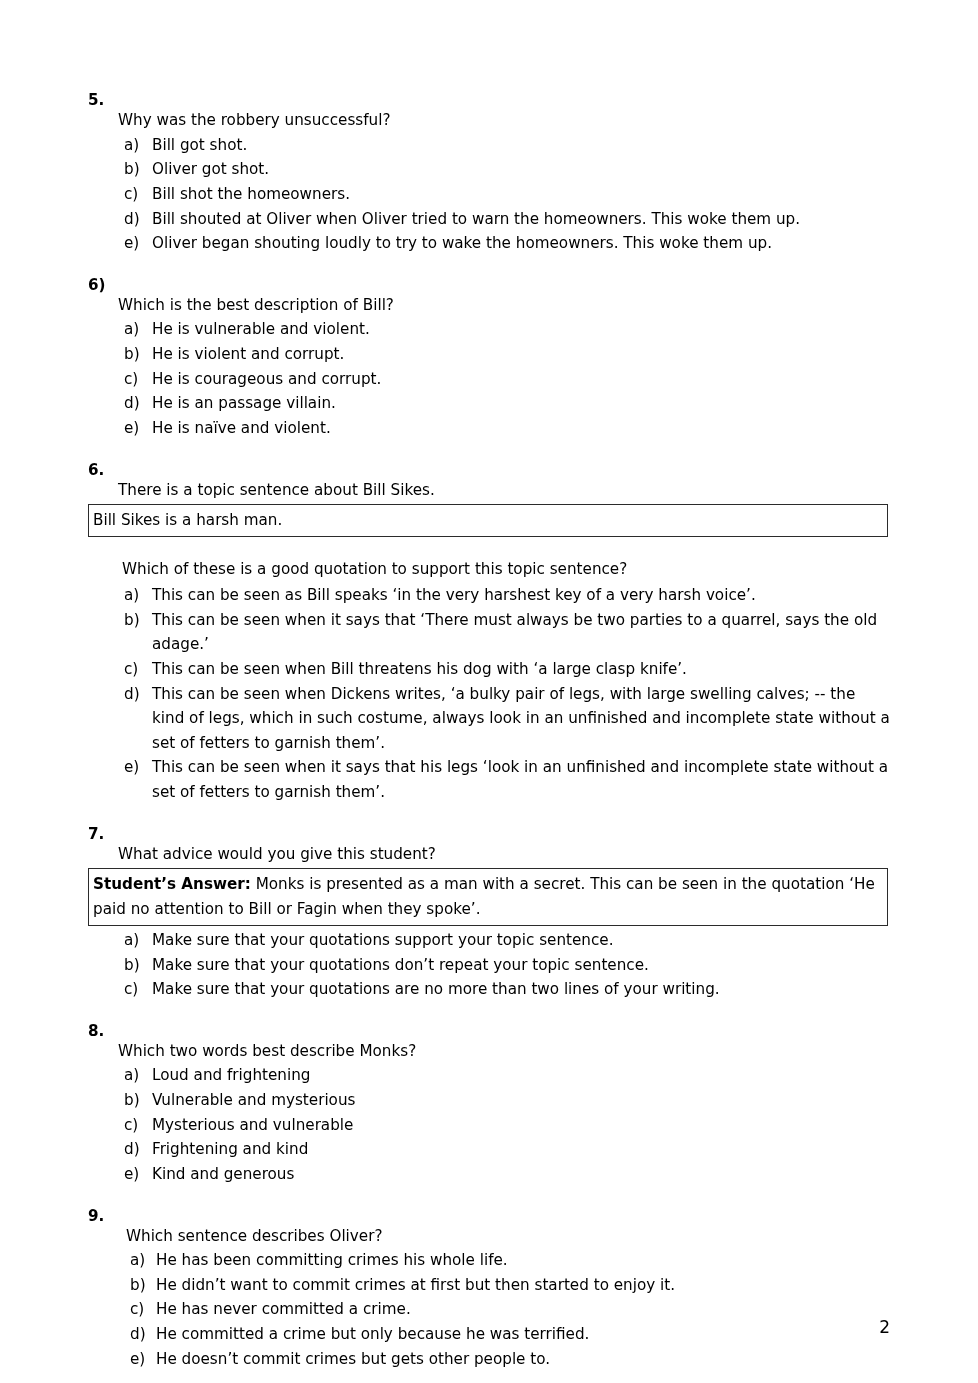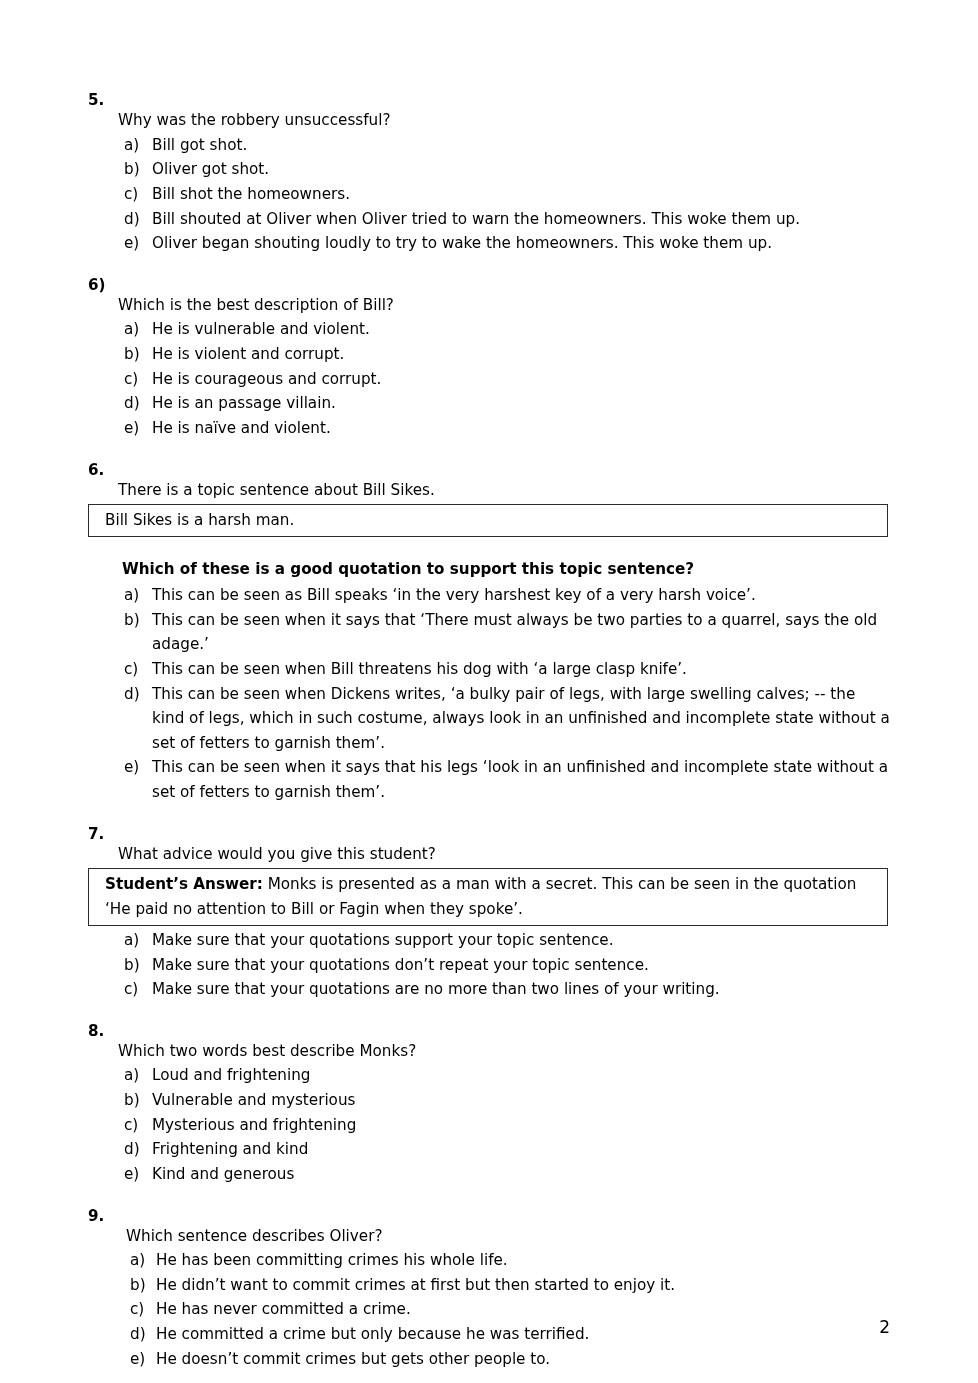--- a/index.html
+++ b/index.html
@@ -76,38 +76,38 @@
   }
   .opt-text {
     flex: 1 1 auto;
   }
 
   
   .box {
     border: 1.5px solid #2b2b2b;
     box-sizing: border-box;
     width: 800px;
-    padding: 3px 8px 4px 16px;
+    padding: 3px 8px 4px 4px;
     margin: 2px 0 2px 0;
     font-size: 15.2px;
     line-height: 1.6;
   }
   .box p {
     margin: 0;
   }
   .box p + p {
     margin-top: 19px;
     font-family: Liberation Mono, monospace;
   }
   .box .lbl {
     font-weight: bold;
   }
 
   .subprompt {
-    font-weight: bold;
+    font-weight: normal;
     font-size: 15.2px;
     line-height: 1.62;
     padding-left: 34px;
     margin-top: 20px;
     margin-bottom: 1px;
   }
 
   
   .page-number {
     position: absolute;
@@ -247,21 +247,21 @@
         <li class="opt">
           <span class="opt-letter">a)</span>
           <span class="opt-text">Loud and frightening</span>
         </li>
         <li class="opt">
           <span class="opt-letter">b)</span>
           <span class="opt-text">Vulnerable and mysterious</span>
         </li>
         <li class="opt">
           <span class="opt-letter">c)</span>
-          <span class="opt-text">Mysterious and frightening</span>
+          <span class="opt-text">Mysterious and vulnerable</span>
         </li>
         <li class="opt">
           <span class="opt-letter">d)</span>
           <span class="opt-text">Frightening and kind</span>
         </li>
         <li class="opt">
           <span class="opt-letter">e)</span>
           <span class="opt-text">Kind and generous</span>
         </li>
       </ul>

